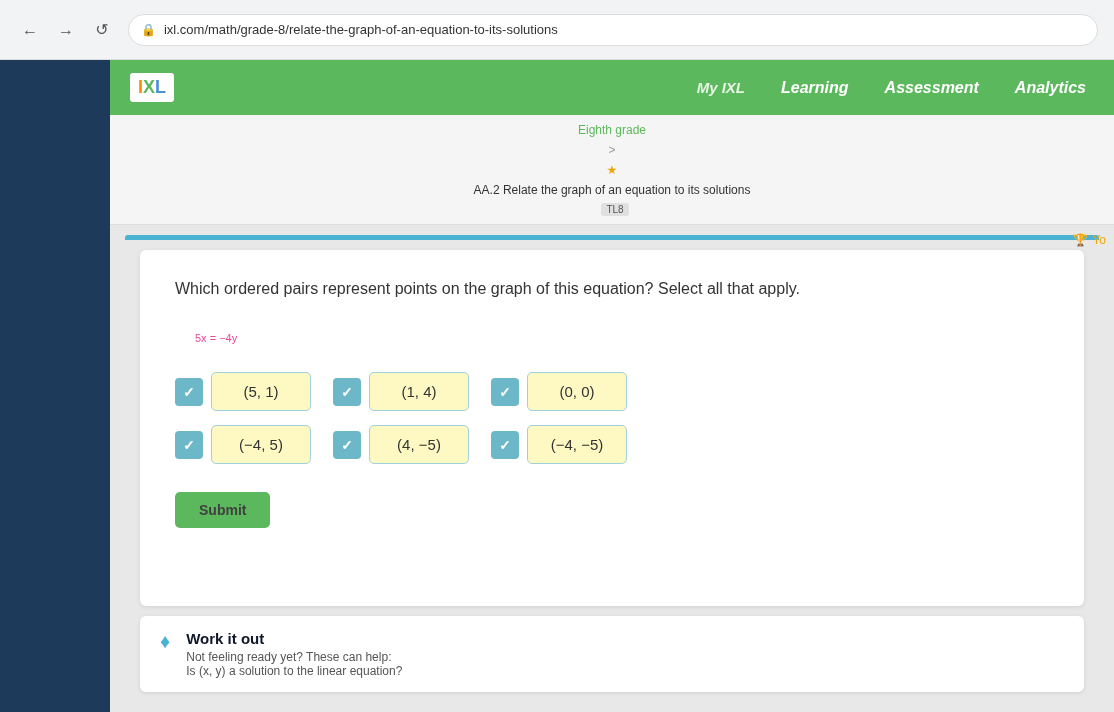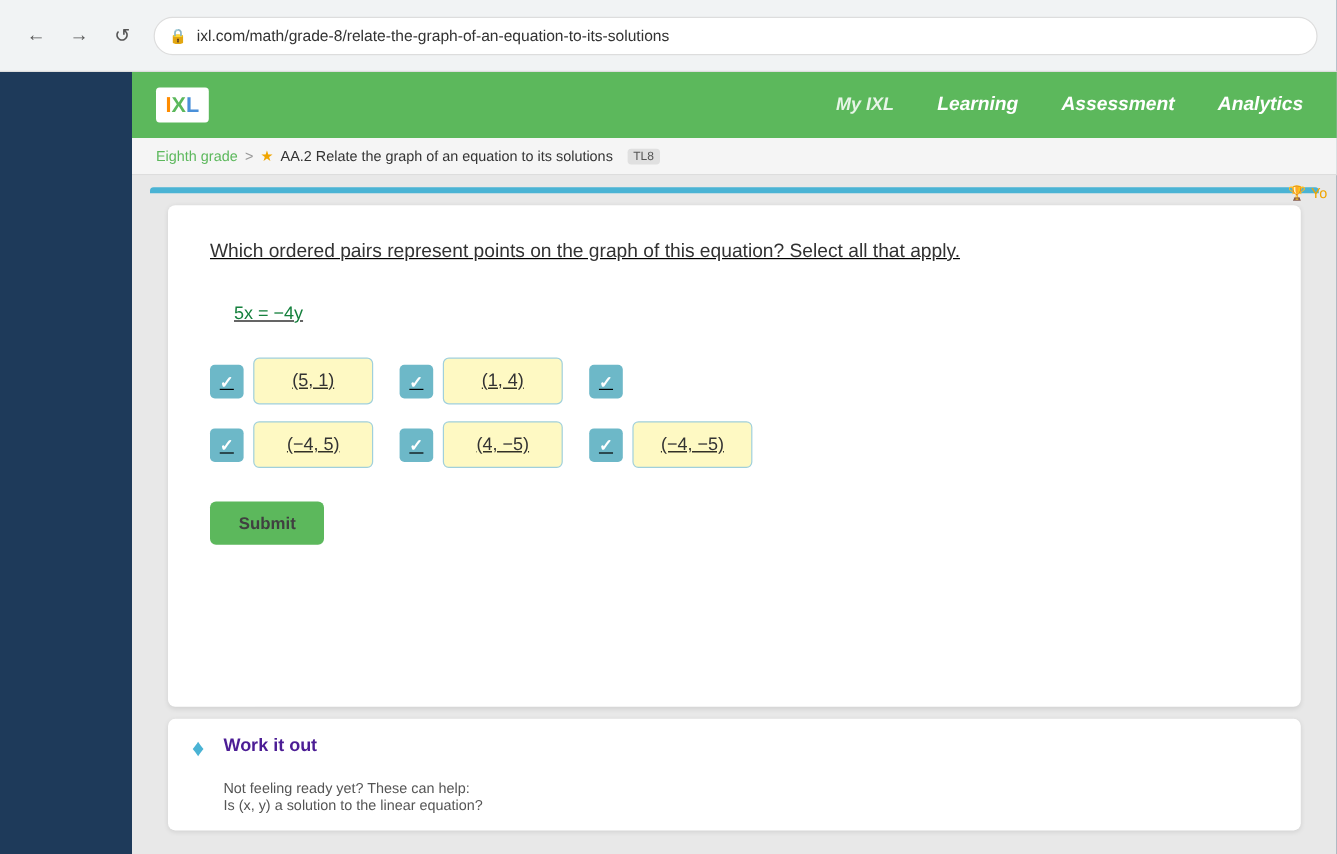--- a/index.html
+++ b/index.html
@@ -132,20 +132,21 @@
     
     .breadcrumb-bar {
       background: #f5f5f5;
       padding: 8px 20px;
       font-size: 12px;
       color: #555;
       display: flex;
       align-items: center;
       gap: 6px;
       border-bottom: 1px solid #ddd;
+      flex-direction: column;
     }
 
     .breadcrumb-link {
       color: #5cb85c;
       cursor: pointer;
       text-decoration: none;
     }
 
     .breadcrumb-separator { color: #999; }
 
@@ -184,33 +185,32 @@
 
     
     .question-card {
       background: white;
       margin: 10px 15px;
       border-radius: 6px;
       padding: 30px 35px;
       flex: 1;
       box-shadow: 0 1px 4px rgba(0,0,0,0.1);
       position: relative;
-      text-decoration: underline;
     }
 
     .question-text {
       font-size: 16px;
       color: #333;
       margin-bottom: 14px;
       font-weight: 400;
     }
 
     .equation {
-      font-size: 15px;
-      color: #15803d;
+      font-size: 11px;
+      color: #ec4899;
       margin-bottom: 28px;
       margin-left: 20px;
       margin-top: 34px;
     }
 
     
     .options-grid {
       display: grid;
       grid-template-columns: repeat(3, 140px);
       grid-template-rows: repeat(2, auto);
@@ -278,23 +278,23 @@
       align-items: flex-start;
     }
 
     .work-diamond {
       color: #4ab3d4;
       font-size: 20px;
     }
 
     .work-text h3 {
       font-size: 15px;
-      color: #4c1d95;
+      color: #0f172a;
       font-weight: 600;
-      margin-bottom: 20px;
+      margin-bottom: 3px;
     }
 
     .work-text p {
       font-size: 12px;
       color: #555;
     }
   </style>
 </head>
 <body>
 
@@ -365,20 +365,21 @@
               <div class="option-checkbox">
                 <span class="checkmark">✓</span>
               </div>
               <div class="option-label">(1, 4)</div>
             </div>
 
             <div class="option-item">
               <div class="option-checkbox">
                 <span class="checkmark">✓</span>
               </div>
+              <div class="option-label">(0, 0)</div>
             </div>
 
             <div class="option-item">
               <div class="option-checkbox">
                 <span class="checkmark">✓</span>
               </div>
               <div class="option-label">(−4, 5)</div>
             </div>
 
             <div class="option-item">

